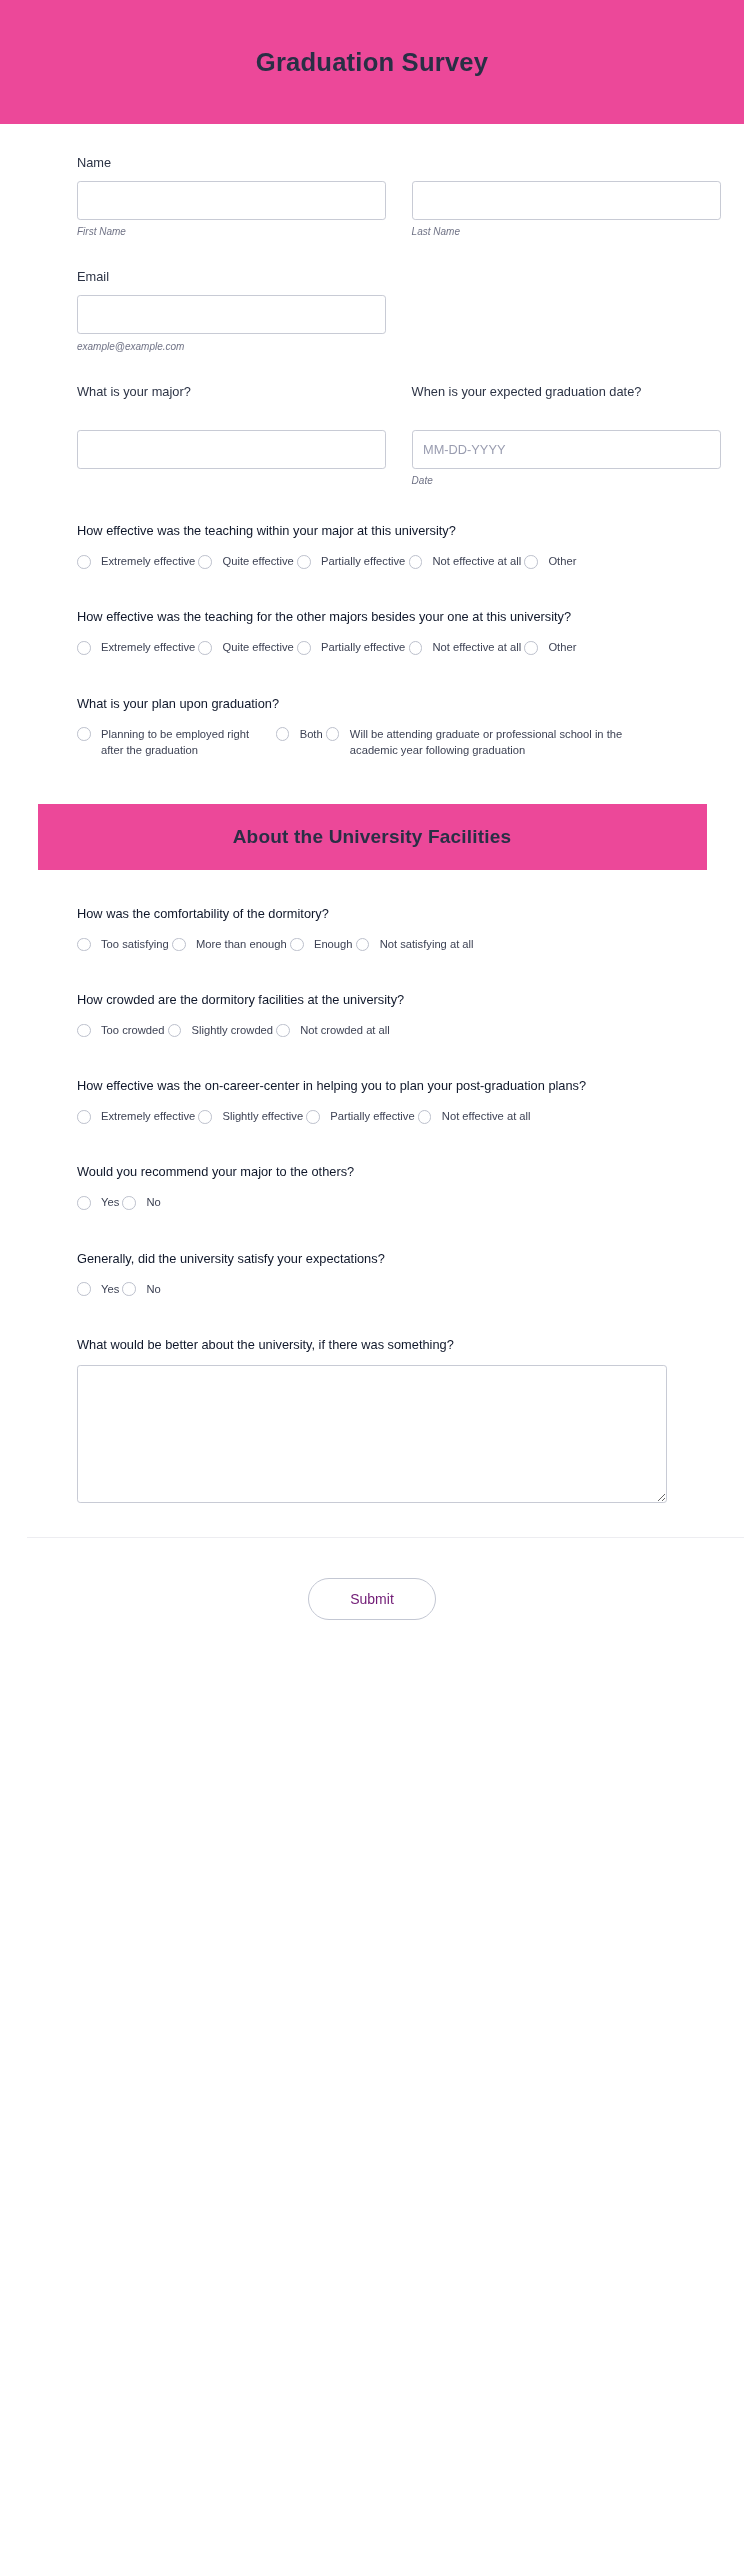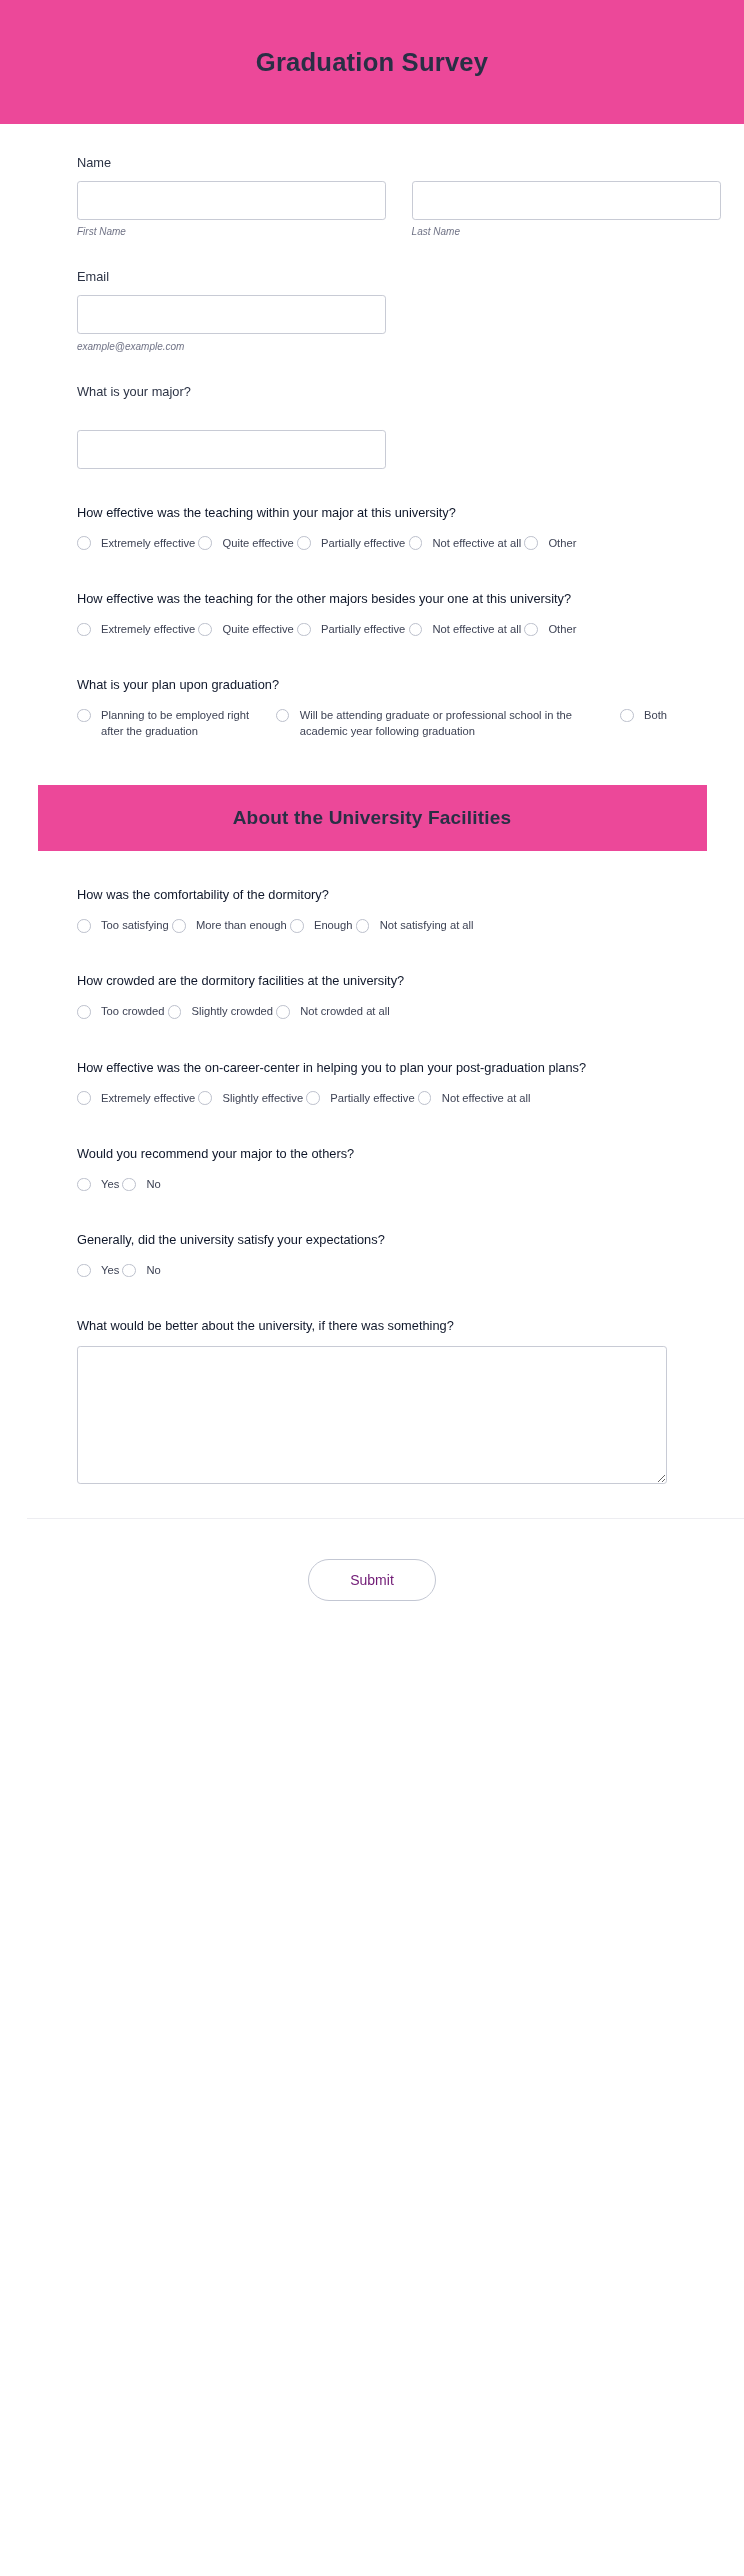--- a/index.html
+++ b/index.html
@@ -231,20 +231,25 @@
         <div class="col"></div>
       </div>
     </div>
 
     <div class="field-block">
       <div class="row">
         <div class="col">
           <div class="field-label col-label-tall">What is your major?</div>
           <input class="text-input" type="text" placeholder="" style="">
         </div>
+        <div class="col">
+          <div class="field-label col-label-tall">When is your expected graduation date?</div>
+          <input class="text-input" type="text" placeholder="MM-DD-YYYY" style="">
+          <div class="sublabel">Date</div>
+        </div>
       </div>
     </div>
 
     <div class="question">
       <div class="question-title">How effective was the teaching within your major at this university?</div>
       <div class="options">
         <label class="option">
           <span class="radio-dot"></span>
           <span class="option-label">Extremely effective</span>
         </label>
@@ -295,25 +300,25 @@
 
     <div class="question">
       <div class="question-title">What is your plan upon graduation?</div>
       <div class="options">
         <label class="option">
           <span class="radio-dot"></span>
           <span class="option-label">Planning to be employed right after the graduation</span>
         </label>
         <label class="option">
           <span class="radio-dot"></span>
+          <span class="option-label">Both</span>
+        </label>
+        <label class="option">
+          <span class="radio-dot"></span>
           <span class="option-label">Will be attending graduate or professional school in the academic year following graduation</span>
-        </label>
-        <label class="option">
-          <span class="radio-dot"></span>
-          <span class="option-label">Both</span>
         </label>
       </div>
     </div>
 
     <div style="height:42px"></div>
   </div>
 
   <div class="banner banner-section">
     <span>About the University Facilities</span>
   </div>

